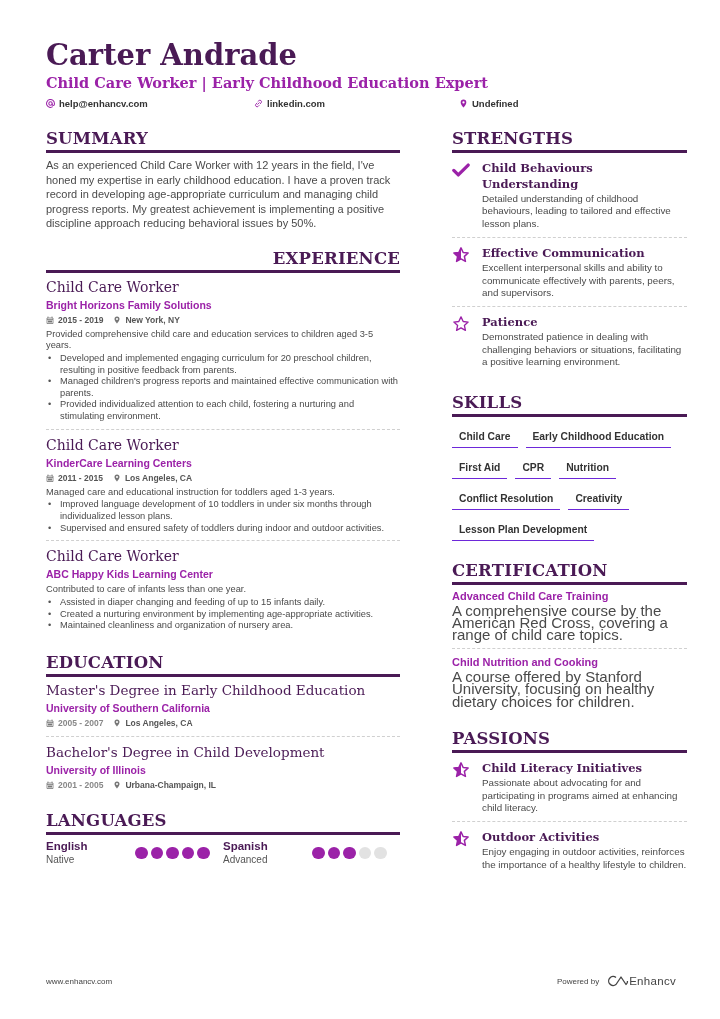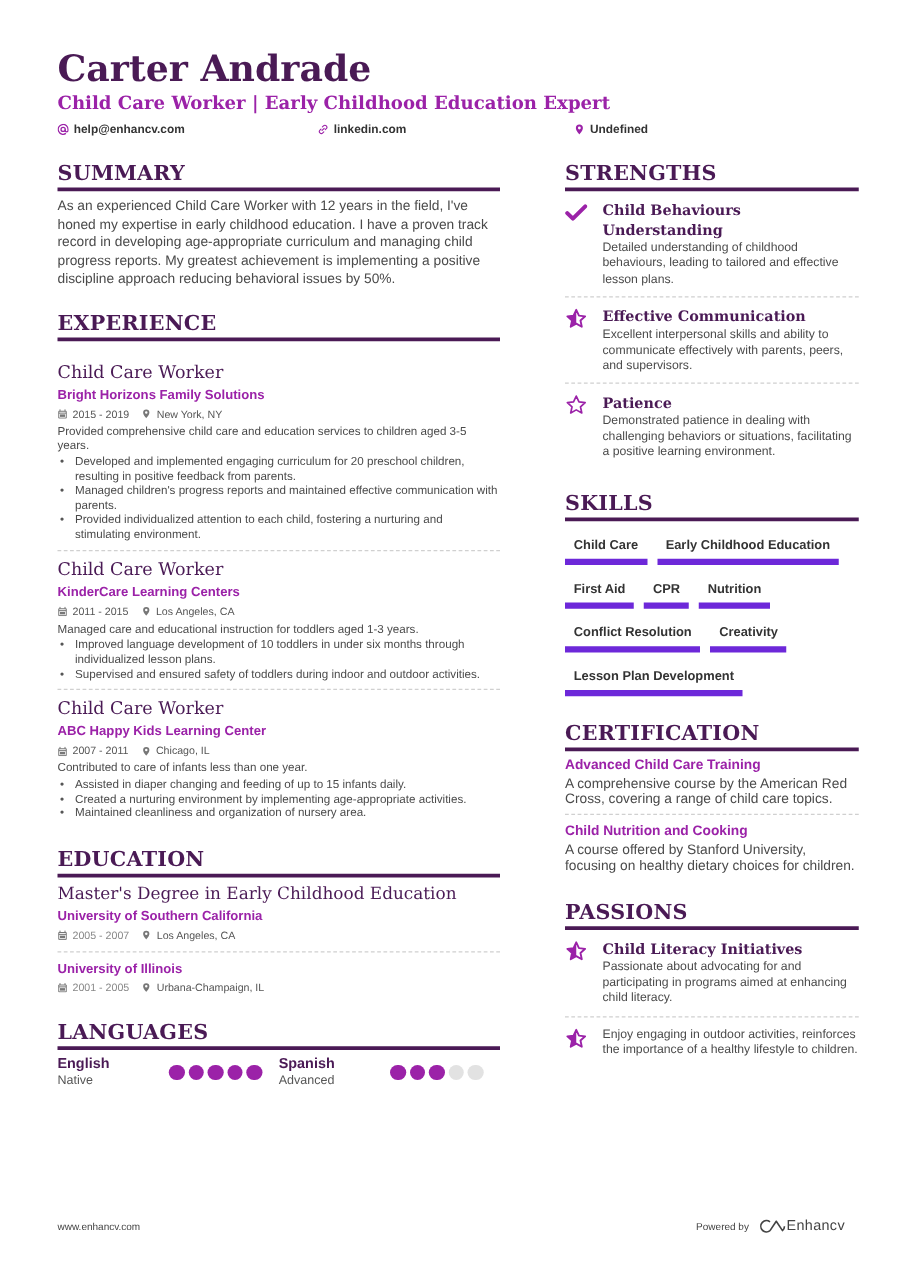--- a/index.html
+++ b/index.html
@@ -20,21 +20,21 @@
 
   .section-title { font-family: "DejaVu Serif", serif; font-weight: bold; font-size: 16.5px; color: #4a1a55; line-height: 22px; border-bottom: 3px solid #4a1a55; padding-bottom: 0px; margin-bottom: 5px; letter-spacing: 0.2px; }
 
   .summary-text { font-size: 11px; line-height: 14.5px; color: #4a4a4a; }
 
   .exp-item { padding-bottom: 6px; border-bottom: 1px dashed #d0d0d0; margin-bottom: 6px; }
   .exp-item.last { border-bottom: none; }
   .role { font-family: "DejaVu Serif", serif; font-size: 14px; color: #4a1a55; line-height: 19px; }
   .company { font-size: 10.5px; font-weight: bold; color: #9b22a8; line-height: 15px; margin-top: 1px; }
   .meta { display: flex; align-items: center; font-size: 8.5px; color: #555; line-height: 13px; margin-top: 1px; }
-  .meta .m { display: flex; align-items: center; gap: 4px; margin-right: 10px; }
+  .meta .m { display: flex; align-items: center; gap: 4px; margin-right: 10px; font-weight: bold; }
   .meta svg { width: 8px; height: 8px; fill: #777; }
   .desc { font-size: 9.3px; line-height: 11.8px; color: #4a4a4a; margin-top: 2px; }
   .bullets { list-style: none; margin-top: 1px; }
   .bullets li { position: relative; padding-left: 14px; font-size: 9.3px; line-height: 11.6px; color: #4a4a4a; }
   .bullets li::before { content: "•"; position: absolute; left: 2px; top: 0; color: #555; }
 
   .edu-item { padding-bottom: 6px; border-bottom: 1px dashed #d0d0d0; margin-bottom: 6px; }
   .edu-item.last { border-bottom: none; }
   .degree { font-family: "DejaVu Serif", serif; font-size: 13.5px; color: #4a1a55; line-height: 19px; }
 
@@ -49,26 +49,26 @@
 
   .str-item { display: flex; padding-bottom: 7px; border-bottom: 1px dashed #d0d0d0; margin-bottom: 7px; }
   .str-item.last { border-bottom: none; }
   .str-icon { width: 30px; flex: none; padding-top: 1px; }
   .str-icon svg { width: 18px; height: 18px; }
   .str-body { flex: 1; }
   .str-title { font-family: "DejaVu Serif", serif; font-weight: bold; font-size: 11.5px; color: #4a1a55; line-height: 16px; }
   .str-desc { font-size: 9.8px; line-height: 12.4px; color: #4a4a4a; margin-top: 1px; }
 
   .skills { display: flex; flex-wrap: wrap; padding-top: 4px; }
-  .skill { font-size: 10.3px; font-weight: bold; color: #333; padding: 5px 7px 5px 7px; border-bottom: 5px solid #6d28d9; margin-right: 8px; margin-bottom: 9px; line-height: 11px; }
+  .skill { font-size: 10.3px; font-weight: bold; color: #333; padding: 5px 7px 5px 7px; border-bottom: 1px solid #6d28d9; margin-right: 8px; margin-bottom: 9px; line-height: 11px; }
 
   .cert-item { padding-bottom: 6px; border-bottom: 1px dashed #d0d0d0; margin-bottom: 6px; }
   .cert-item.last { border-bottom: none; }
   .cert-title { font-size: 11px; font-weight: bold; color: #9b22a8; line-height: 15px; }
-  .cert-desc { font-size: 11px; line-height: 12.4px; color: #4a4a4a; margin-top: 1px; }
+  .cert-desc { font-size: 15px; line-height: 12.4px; color: #4a4a4a; margin-top: 1px; }
 
   .footer { position: absolute; left: 46px; top: 975px; width: 630px; display: flex; justify-content: space-between; align-items: center; font-size: 8px; color: #444; }
   .powered { display: flex; align-items: center; gap: 8px; }
   .brand { display: flex; align-items: center; gap: 0; font-size: 11.5px; color: #444; letter-spacing: 0.3px; }
 </style>
 </head>
 <body>
 
 <div class="header">
   <div class="name">Carter Andrade</div>
@@ -97,21 +97,21 @@
 </div>
 
 <div class="col-left">
 
   <div style="margin-bottom:17px;">
     <div class="section-title">SUMMARY</div>
     <div class="summary-text">As an experienced Child Care Worker with 12 years in the field, I've honed my expertise in early childhood education. I have a proven track record in developing age-appropriate curriculum and managing child progress reports. My greatest achievement is implementing a positive discipline approach reducing behavioral issues by 50%.</div>
   </div>
 
   <div style="margin-bottom:14px;">
-    <div class="section-title" style="margin-bottom:16px;">EXPERIENCE</div>
+    <div class="section-title" style="margin-bottom:5px;text-align:right;">EXPERIENCE</div>
 
     <div class="exp-item">
       <div class="role">Child Care Worker</div>
       <div class="company">Bright Horizons Family Solutions</div>
       <div class="meta">
         <span class="m">
             <svg viewBox="0 0 16 16">
               <path d="M2 4h12v11H2zM4 1v3M12 1v3M2 7h12" fill="none" stroke="#777" stroke-width="1.6"></path>
               <rect x="4" y="9" width="8" height="4" fill="#777"></rect>
             </svg>
@@ -153,35 +153,20 @@
       <div class="desc">Managed care and educational instruction for toddlers aged 1-3 years.</div>
       <ul class="bullets">
         <li>Improved language development of 10 toddlers in under six months through individualized lesson plans.</li>
         <li>Supervised and ensured safety of toddlers during indoor and outdoor activities.</li>
       </ul>
     </div>
 
     <div class="exp-item last">
       <div class="role">Child Care Worker</div>
       <div class="company">ABC Happy Kids Learning Center</div>
-      <div class="meta">
-        <span class="m">
-            <svg viewBox="0 0 16 16">
-              <path d="M2 4h12v11H2zM4 1v3M12 1v3M2 7h12" fill="none" stroke="#777" stroke-width="1.6"></path>
-              <rect x="4" y="9" width="8" height="4" fill="#777"></rect>
-            </svg>
-            <span>2007 - 2011</span>
-          </span>
-        <span class="m">
-            <svg viewBox="0 0 16 16">
-              <path d="M8 1a5 5 0 0 0-5 5c0 4 5 9 5 9s5-5 5-9a5 5 0 0 0-5-5zm0 7a2 2 0 1 1 0-4 2 2 0 0 1 0 4z"></path>
-            </svg>
-            <span>Chicago, IL</span>
-          </span>
-      </div>
       <div class="desc">Contributed to care of infants less than one year.</div>
       <ul class="bullets">
         <li>Assisted in diaper changing and feeding of up to 15 infants daily.</li>
         <li>Created a nurturing environment by implementing age-appropriate activities.</li>
         <li>Maintained cleanliness and organization of nursery area.</li>
       </ul>
     </div>
   </div>
 
   <div style="margin-bottom:12px;">
@@ -199,20 +184,21 @@
           </span>
         <span class="m">
             <svg viewBox="0 0 16 16">
               <path d="M8 1a5 5 0 0 0-5 5c0 4 5 9 5 9s5-5 5-9a5 5 0 0 0-5-5zm0 7a2 2 0 1 1 0-4 2 2 0 0 1 0 4z"></path>
             </svg>
             <span>Los Angeles, CA</span>
           </span>
       </div>
     </div>
     <div class="edu-item last">
+      <div class="degree">Bachelor's Degree in Child Development</div>
       <div class="company">University of Illinois</div>
       <div class="meta">
         <span class="m">
             <svg viewBox="0 0 16 16">
               <path d="M2 4h12v11H2zM4 1v3M12 1v3M2 7h12" fill="none" stroke="#777" stroke-width="1.6"></path>
               <rect x="4" y="9" width="8" height="4" fill="#777"></rect>
             </svg>
             <span style="color:#888">2001 - 2005</span>
           </span>
         <span class="m">
@@ -332,20 +318,21 @@
         <div class="str-title">Child Literacy Initiatives</div>
         <div class="str-desc">Passionate about advocating for and participating in programs aimed at enhancing child literacy.</div>
       </div>
     </div>
     <div class="str-item last">
       <div class="str-icon"><svg viewBox="0 0 24 24">
             <path d="M12 2.5l2.9 6.2 6.6.7-5 4.5 1.4 6.6L12 17.2l-5.9 3.3 1.4-6.6-5-4.5 6.6-.7z" fill="none" stroke="#9b22a8" stroke-width="2" stroke-linejoin="round"></path>
             <path d="M12 2.5v14.7l-5.9 3.3 1.4-6.6-5-4.5 6.6-.7z" fill="#9b22a8"></path>
           </svg></div>
       <div class="str-body">
+        <div class="str-title">Outdoor Activities</div>
         <div class="str-desc">Enjoy engaging in outdoor activities, reinforces the importance of a healthy lifestyle to children.</div>
       </div>
     </div>
   </div>
 </div>
 
 <div class="footer">
   <span>www.enhancv.com</span>
   <div class="powered">
     <span>Powered by</span>

